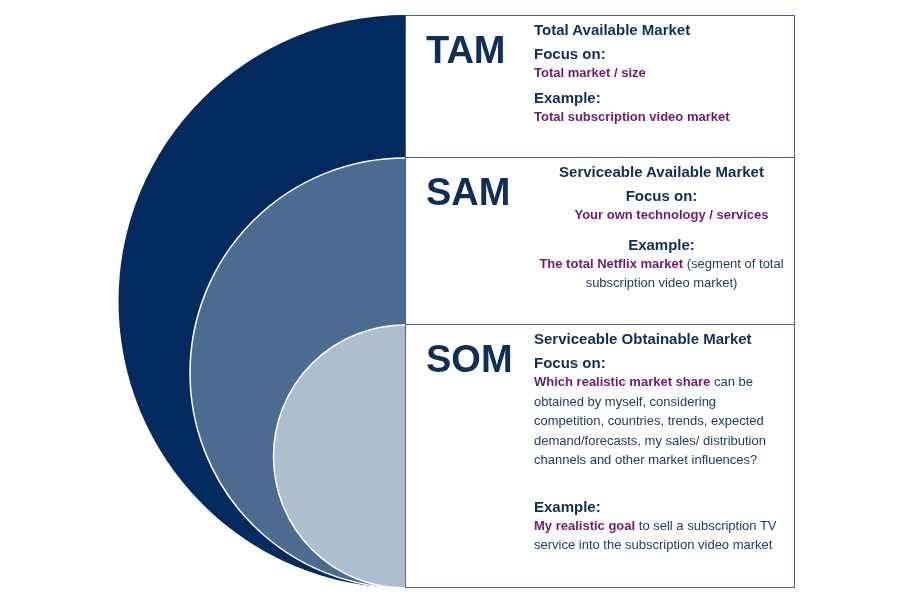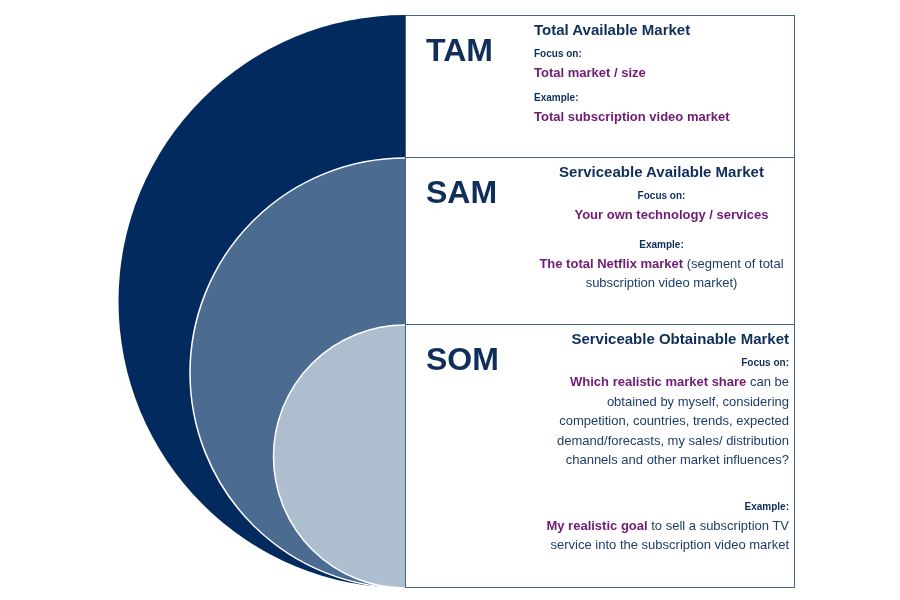--- a/index.html
+++ b/index.html
@@ -33,46 +33,46 @@
       background: #ffffff;
     }
     .section {
       position: absolute;
       left: 0;
       width: 100%;
       box-sizing: border-box;
     }
     .section.tam { top: 0; height: 142px; border-bottom: 1.5px solid #4a6485; }
     .section.sam { top: 142px; height: 167px; border-bottom: 1.5px solid #4a6485; text-align: center; }
-    .section.som { top: 309px; height: 262px; text-align: right; }
+    .section.som { top: 309px; height: 262px; }
     .acronym {
       position: absolute;
       left: 20px;
       top: 12px;
-      font-size: 32px;
+      font-size: 38px;
       font-weight: bold;
       letter-spacing: 0px;
       color: #0f2e5a;
       line-height: 44px;
     }
     .content {
       position: absolute;
       left: 128px;
       top: 4px;
       width: 255px;
     }
     .title {
       font-size: 15px;
       font-weight: bold;
       line-height: 20px;
       margin: 0 0 7px 0;
       white-space: nowrap;
     }
     .label {
-      font-size: 10px;
+      font-size: 15px;
       font-weight: bold;
       line-height: 13px;
       margin: 0 0 3px 0;
     }
     .body-text {
       font-size: 13px;
       line-height: 19.5px;
       margin: 0 0 8px 0;
       color: #1f3d66;
     }

